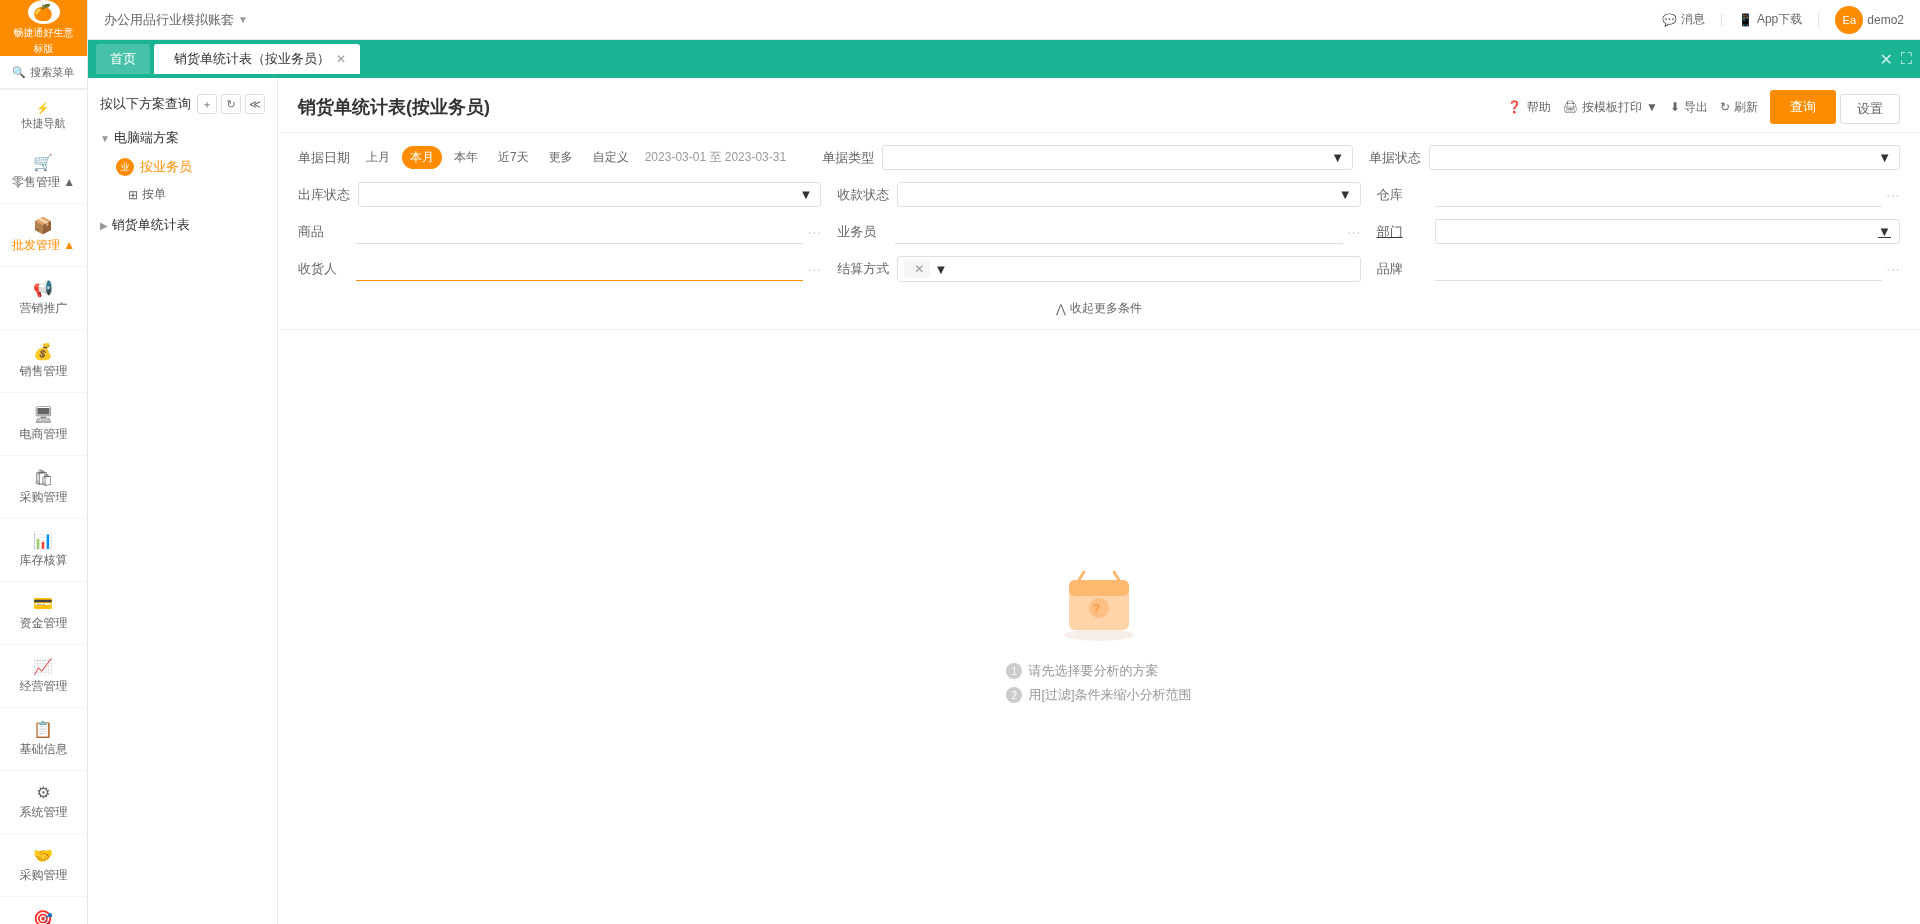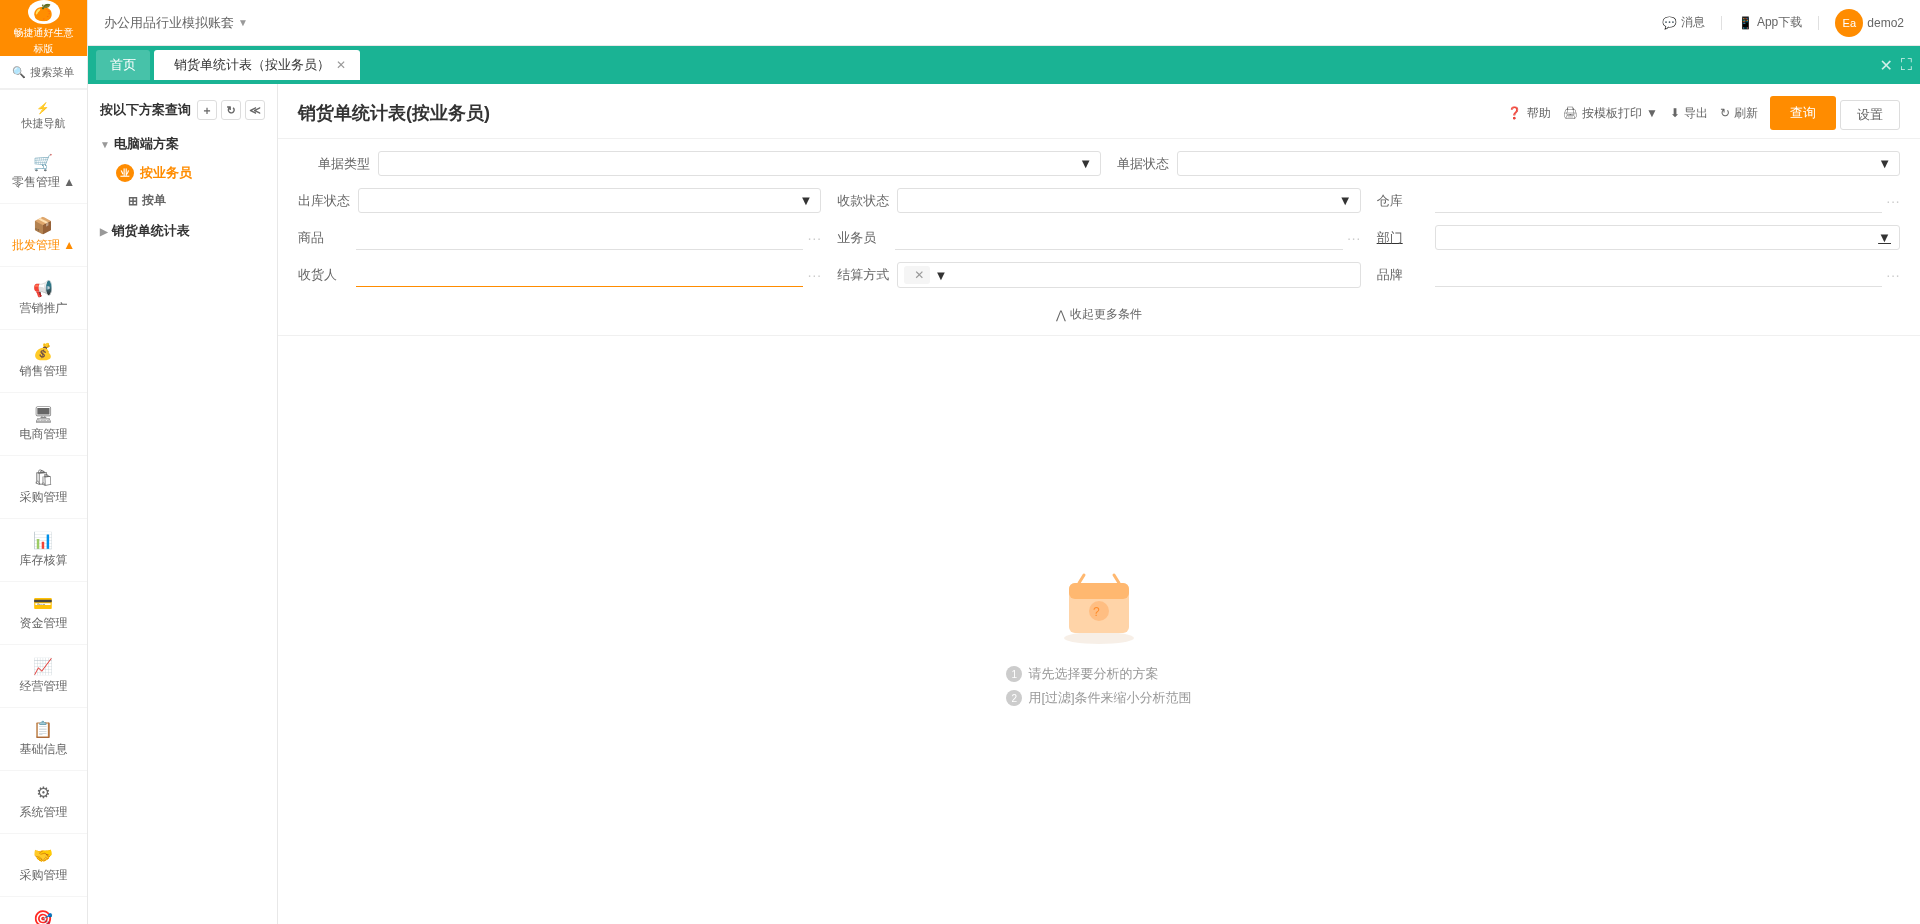--- a/index.html
+++ b/index.html
@@ -17,42 +17,42 @@
     .sidebar-nav-item { padding: 12px 4px; text-align: center; cursor: pointer; color: #666; font-size: 12px; border-bottom: 1px solid #f5f5f5; }
     .sidebar-nav-item.active { color: #ff8c00; }
     .sidebar-nav-item .nav-icon { font-size: 16px; display: block; margin-bottom: 2px; }
     .sidebar-quick { padding: 10px 0; text-align: center; border-top: 1px solid #f0f0f0; cursor: pointer; }
     .sidebar-quick span { font-size: 11px; color: #666; }
 
     
     .main { flex: 1; display: flex; flex-direction: column; overflow: hidden; }
 
     
-    .top-header { background: #fff; height: 46px; display: flex; align-items: center; justify-content: space-between; padding: 3px 16px; border-bottom: 1px solid #e8e8e8; }
+    .top-header { background: #fff; height: 40px; display: flex; align-items: center; justify-content: space-between; padding: 3px 16px; border-bottom: 1px solid #e8e8e8; }
     .top-header-left { display: flex; align-items: center; gap: 8px; }
     .header-breadcrumb { font-size: 13px; color: #666; display: flex; align-items: center; gap: 4px; }
     .header-breadcrumb .dropdown-arrow { color: #999; font-size: 10px; }
     .top-header-right { display: flex; align-items: center; gap: 16px; }
     .header-action { display: flex; align-items: center; gap: 4px; color: #666; cursor: pointer; font-size: 12px; }
     .avatar { width: 28px; height: 28px; border-radius: 50%; background: #ff8c00; display: flex; align-items: center; justify-content: center; color: #fff; font-size: 11px; overflow: hidden; }
 
     
     .tab-bar { background: #1ab394; height: 38px; display: flex; align-items: center; padding: 0 8px; gap: 4px; }
     .tab-item { height: 30px; padding: 0 14px; border-radius: 3px 3px 0 0; display: flex; align-items: center; gap: 6px; font-size: 13px; cursor: pointer; color: rgba(255,255,255,0.8); }
     .tab-item.active { background: #fff; color: #333; padding-left: 20px; }
     .tab-item .close-btn { font-size: 12px; color: #999; cursor: pointer; }
     .tab-item.home { background: rgba(255,255,255,0.2); color: #fff; }
     .tab-maximize { margin-left: auto; color: #fff; font-size: 16px; display: flex; gap: 8px; }
     .tab-maximize span { cursor: pointer; opacity: 0.8; }
 
     
     .content-area { flex: 1; display: flex; overflow: hidden; background: #f5f5f5; }
 
     
-    .left-panel { width: 190px; background: #fff; border-right: 1px solid #e8e8e8; padding: 10px 0; overflow-y: auto; font-weight: bold; }
+    .left-panel { width: 190px; background: #fff; border-right: 1px solid #e8e8e8; padding: 10px 0; overflow-y: auto; }
     .left-panel-header { display: flex; align-items: center; justify-content: space-between; padding: 6px 12px; font-size: 13px; color: #333; }
     .left-panel-header .icons { display: flex; gap: 4px; }
     .left-panel-header .icon-btn { width: 20px; height: 20px; border: 1px solid #ddd; border-radius: 3px; display: flex; align-items: center; justify-content: center; cursor: pointer; font-size: 11px; color: #666; }
     .plan-group { margin: 4px 0; }
     .plan-group-header { display: flex; align-items: center; padding: 5px 12px; font-size: 13px; color: #333; cursor: pointer; }
     .plan-group-header .arrow { margin-right: 4px; color: #999; font-size: 10px; }
     .plan-group-item { padding: 6px 12px 6px 28px; font-size: 13px; cursor: pointer; display: flex; align-items: center; gap: 6px; }
     .plan-group-item.active { color: #ff8c00; }
     .plan-group-item .item-icon { width: 18px; height: 18px; border-radius: 50%; background: #ff8c00; display: flex; align-items: center; justify-content: center; color: #fff; font-size: 9px; }
     .plan-group-sub { padding: 4px 12px 4px 40px; font-size: 12px; cursor: pointer; color: #666; display: flex; align-items: center; gap: 4px; }
@@ -280,20 +280,32 @@
           <div style="display:flex;flex-direction:row;gap:4px;">
             <button class="btn-query">查询</button>
             <button class="btn-settings">设置</button>
           </div>
         </div>
       </div>
 
       <div class="filter-area">
 
         <div class="filter-row">
+          <div class="filter-item" style="flex:none;gap:8px;align-items:center;">
+            <span class="filter-label">单据日期</span>
+            <div class="filter-date-group">
+              <button class="date-btn">上月</button>
+              <button class="date-btn active">本月</button>
+              <button class="date-btn">本年</button>
+              <button class="date-btn">近7天</button>
+              <button class="date-btn">更多</button>
+              <button class="date-btn">自定义</button>
+            </div>
+            <span class="date-range">2023-03-01 至 2023-03-31</span>
+          </div>
 
           <div class="filter-item" style="flex:1;margin-left:20px;">
             <span class="filter-label">单据类型</span>
             <div class="filter-control">
               <div class="filter-select">
                 <span></span>
                 <span>▼</span>
               </div>
             </div>
           </div>

